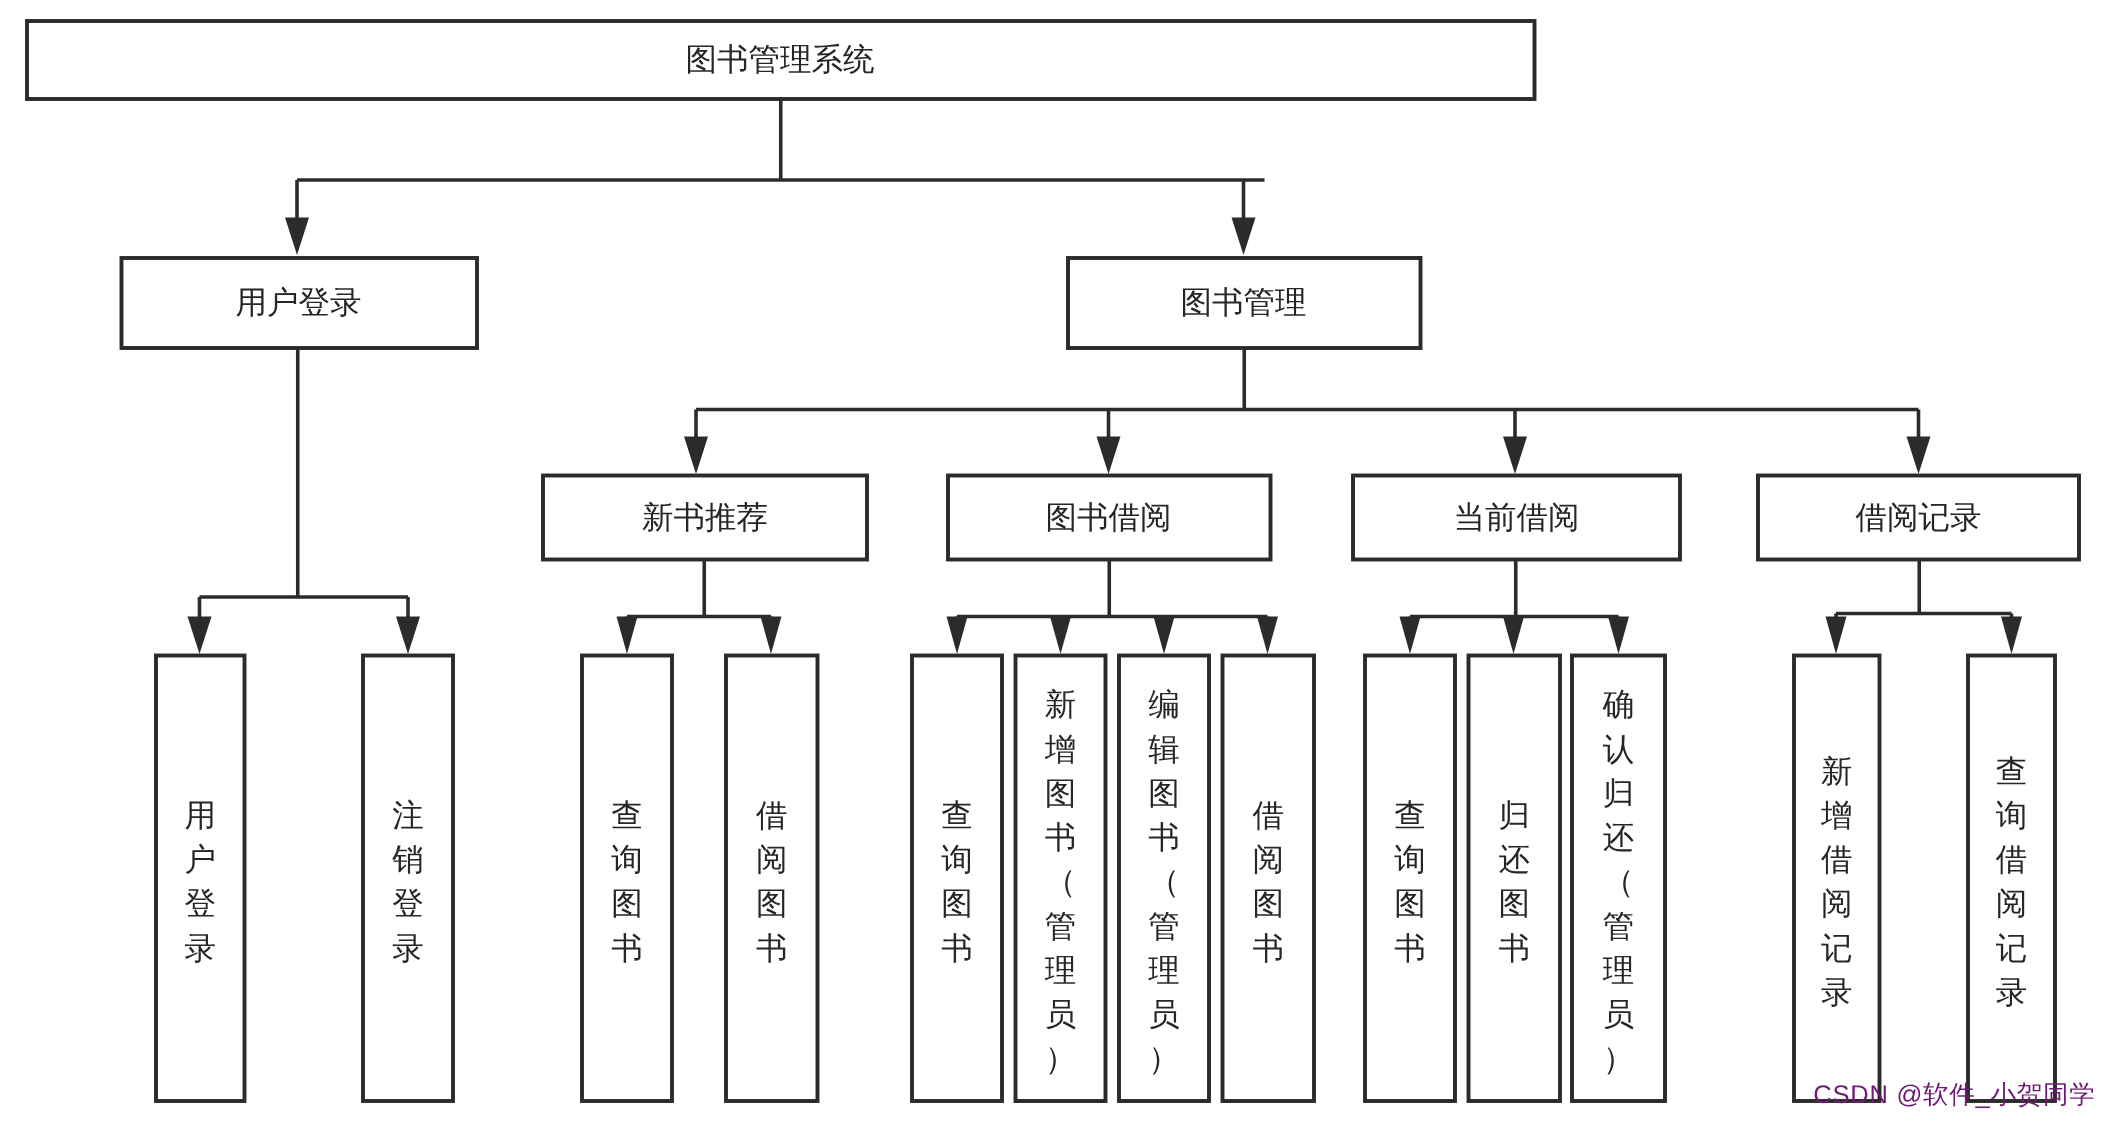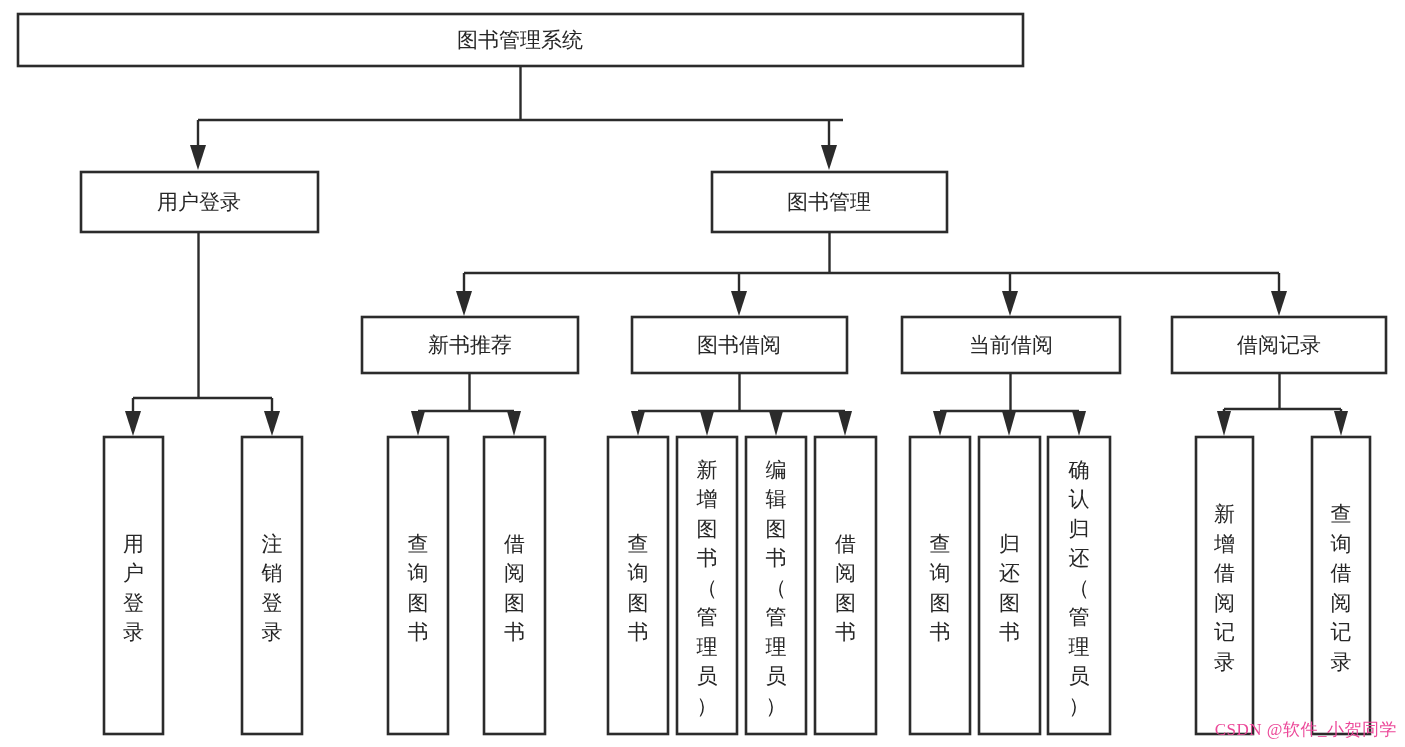--- a/index.html
+++ b/index.html
@@ -43,23 +43,23 @@
     fill: none;
   }
   .arrow-head {
     fill: #2b2b2b;
     stroke: none;
   }
   .watermark {
     position: absolute;
     right: 8px;
     bottom: 6px;
-    font-family: Liberation Serif, serif;
+    font-family: Liberation Sans, sans-serif;
     font-size: 17px;
-    color: #ec4899;
+    color: #701a75;
     letter-spacing: 0.5px;
     white-space: nowrap;
     user-select: none;
   }
 </style>
 </head>
 <body>
 
 <svg id="diagram" viewBox="0 0 1405 747" xmlns="http://www.w3.org/2000/svg">
 

